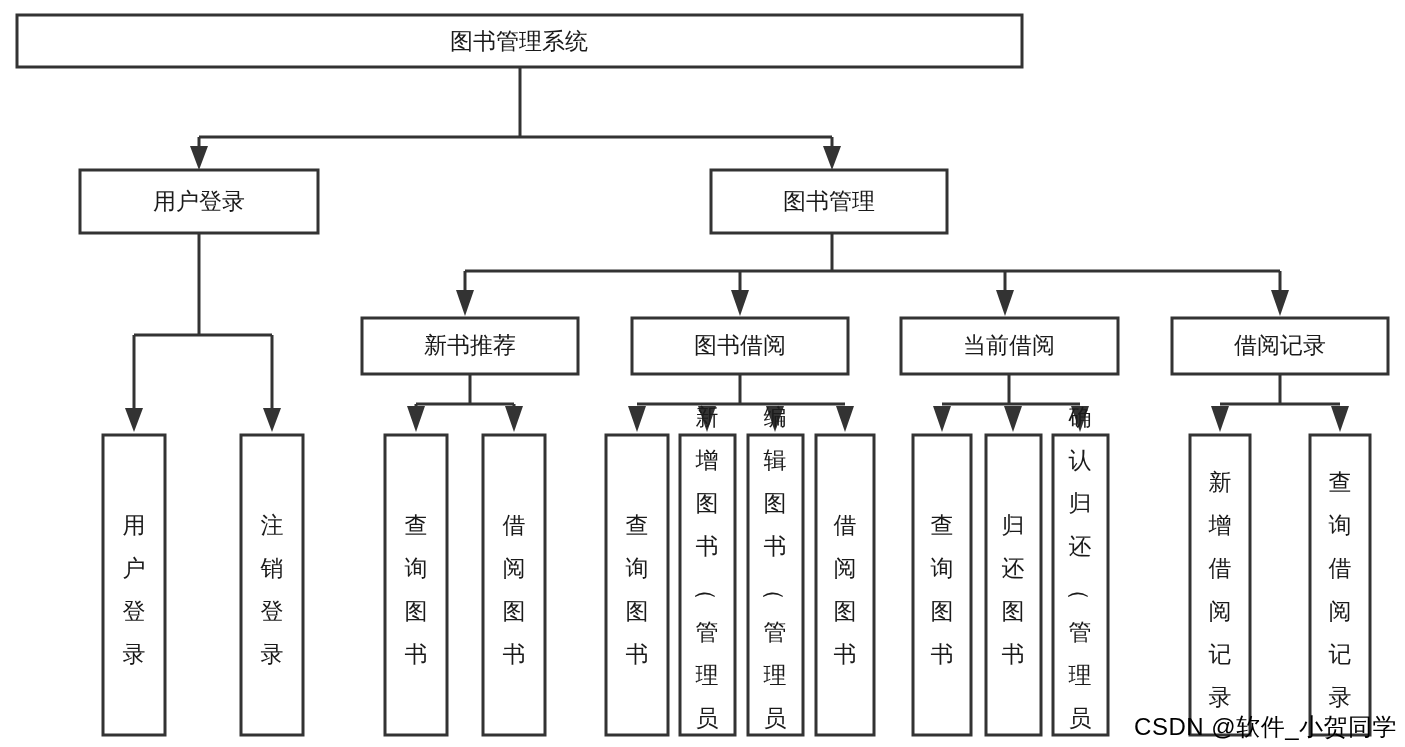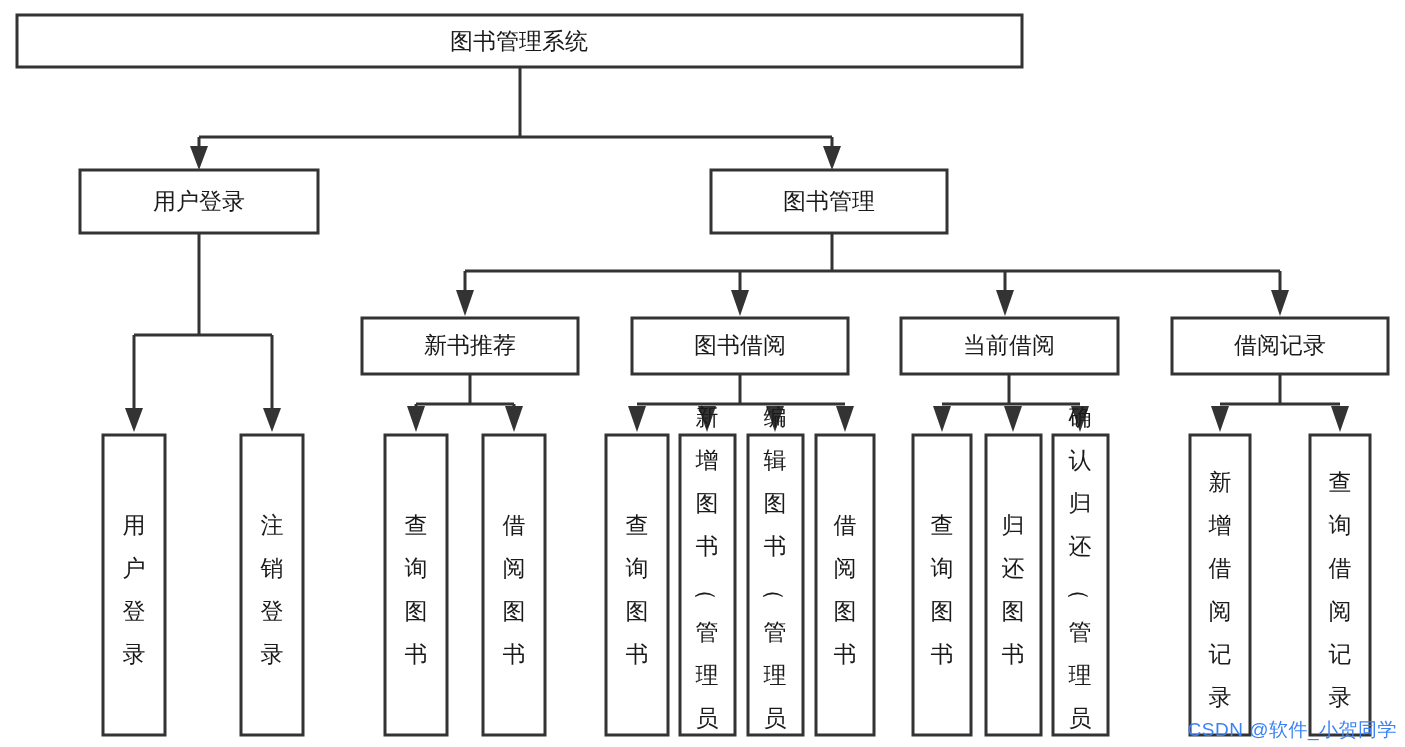--- a/index.html
+++ b/index.html
@@ -44,22 +44,22 @@
   }
   .arrow-head {
     fill: #333333;
     stroke: none;
   }
   .watermark {
     position: absolute;
     right: 8px;
     bottom: 4px;
     font-family: "Liberation Sans", "DejaVu Sans", sans-serif;
-    font-size: 19px;
-    color: #3b82f6;
+    font-size: 24px;
+    color: #000000;
     white-space: nowrap;
     letter-spacing: 0.5px;
     user-select: none;
   }
 </style>
 </head>
 <body>
 
 <svg id="diagram" viewBox="0 0 1405 747" xmlns="http://www.w3.org/2000/svg">
 

